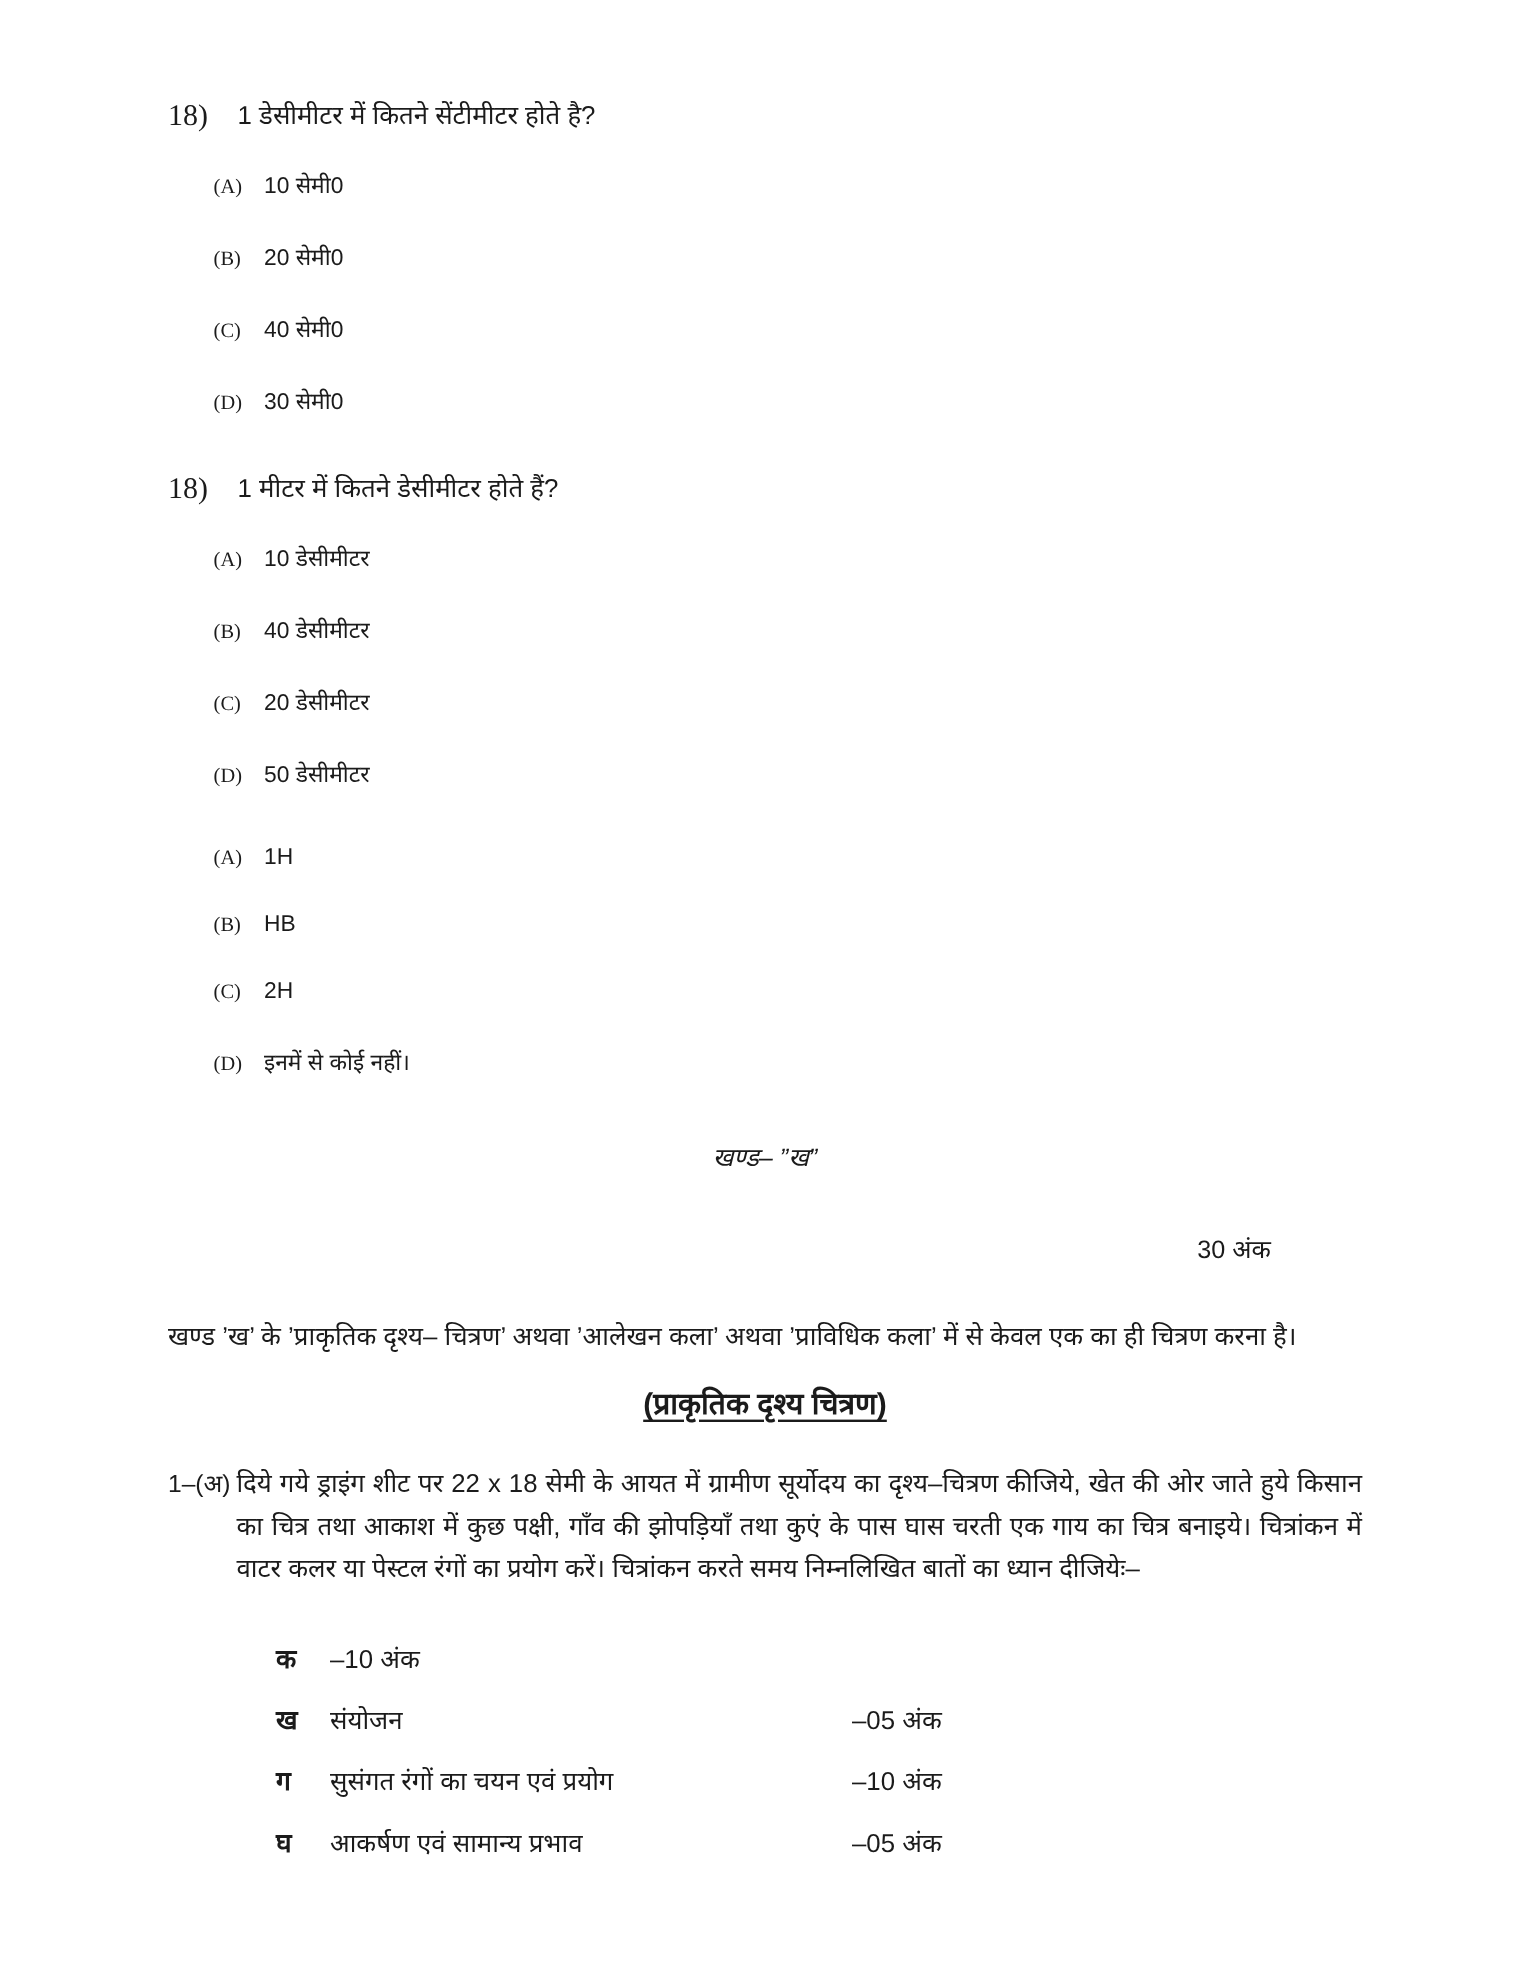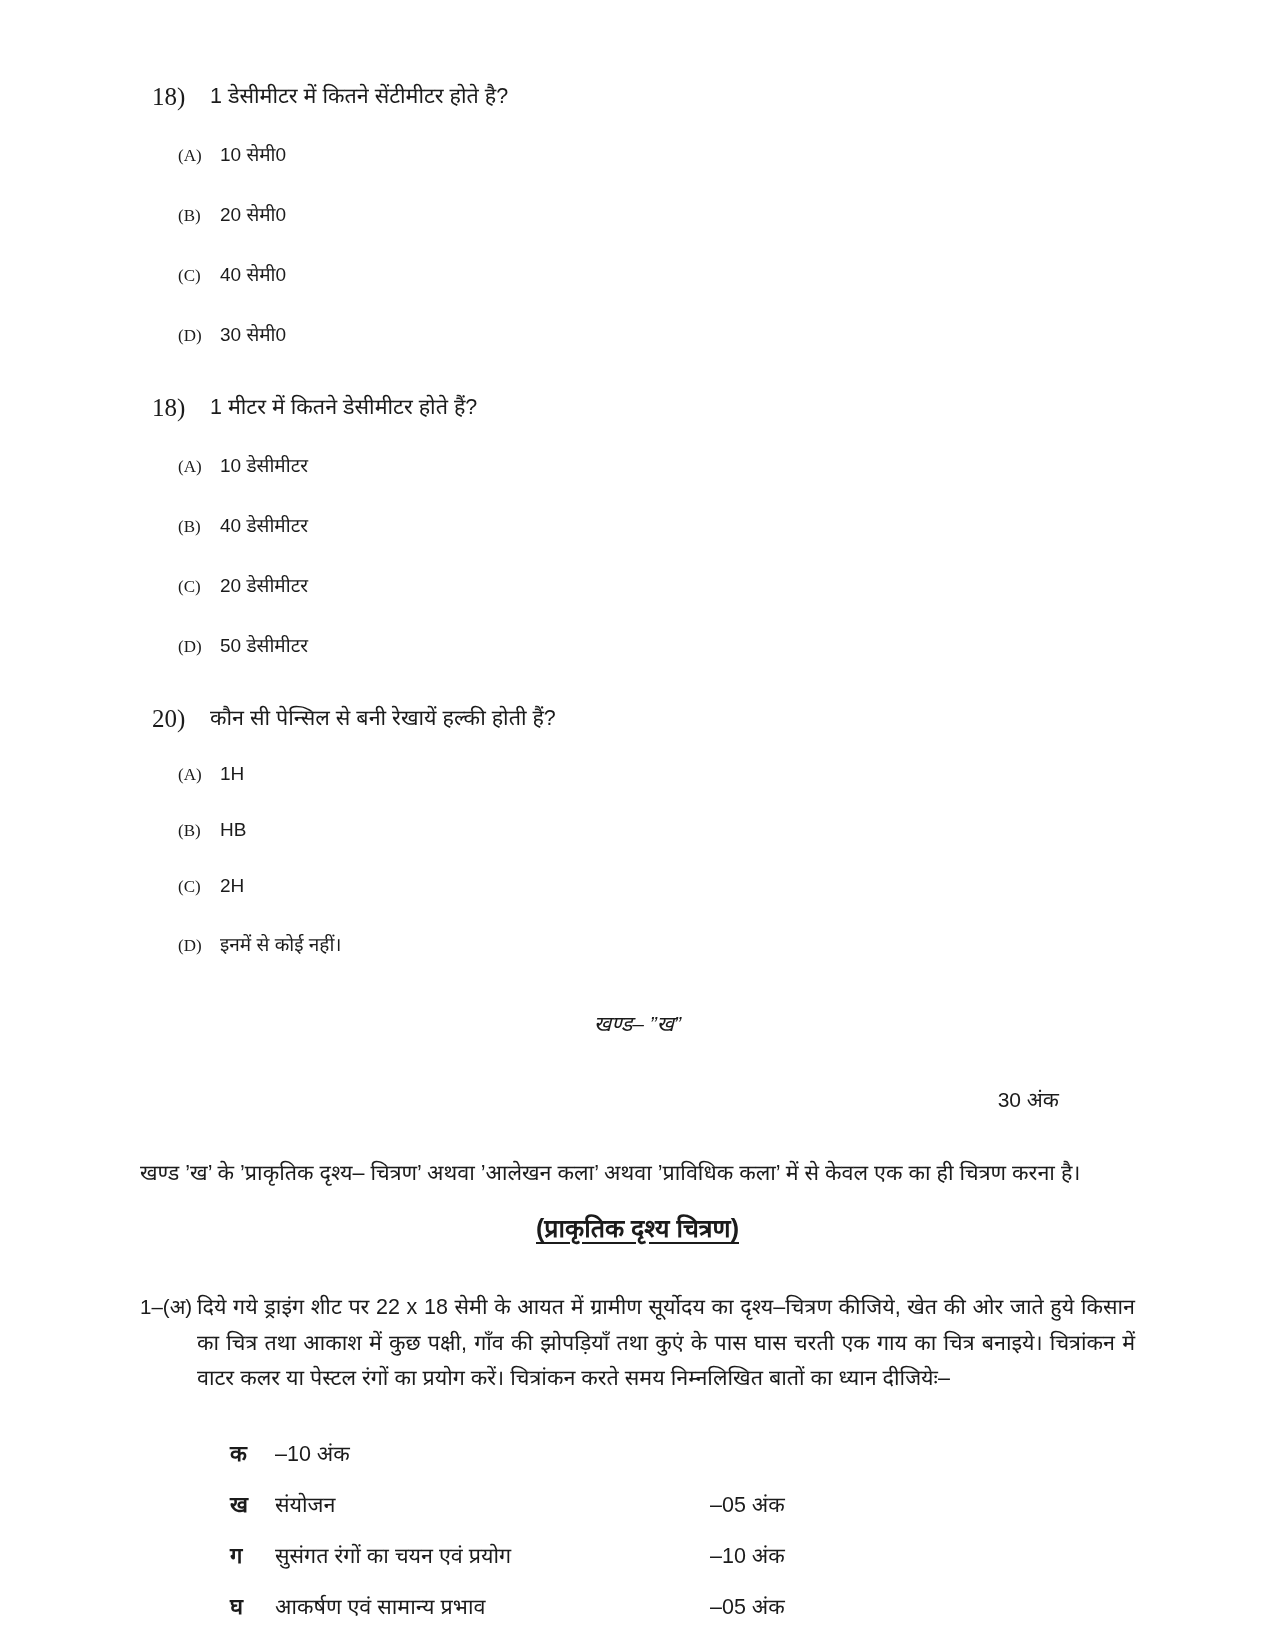--- a/index.html
+++ b/index.html
@@ -7,21 +7,21 @@
   .page {
     width: 1275px;
     min-height: 1651px;
     background: #ffffff;
     color: #1b1b1b;
     font-family: "Liberation Sans", "DejaVu Sans", sans-serif;
     padding: 82px 140px 60px 140px;
     position: relative;
   }
   .question { margin-bottom: 46px; }
-  .q-head { display: flex; align-items: center; margin-left: 12px; }
+  .q-head { display: flex; align-items: center; }
   .q-num {
     width: 58px;
     flex: 0 0 58px;
     font-size: 25px;
     font-family: "Liberation Serif", serif;
   }
   .q-text { font-size: 21.5px; line-height: 1.35; }
   .options { margin-top: 30px; }
   .option { display: flex; align-items: baseline; margin-left: 38px; margin-bottom: 34px; }
   .option:last-child { margin-bottom: 0; }
@@ -52,21 +52,21 @@
     line-height: 1.55;
     text-align: justify;
     margin-bottom: 20px;
   }
   .sub-heading {
     text-align: center;
     font-size: 25px;
     font-weight: bold;
     text-decoration: underline;
     text-underline-offset: 5px;
-    margin-bottom: 46px;
+    margin-bottom: 34px;
   }
   .task { display: flex; align-items: baseline; margin-bottom: 40px; justify-content: flex-end; }
   .task-num {
     width: 57px;
     flex: 0 0 57px;
     font-size: 20.5px;
   }
   .task-text {
     font-size: 21.5px;
     line-height: 1.65;
@@ -133,24 +133,20 @@
         <span class="opt-text">20 डेसीमीटर</span>
       </div>
       <div class="option">
         <span class="opt-label">(D)</span>
         <span class="opt-text">50 डेसीमीटर</span>
       </div>
     </div>
   </div>
 
   <div class="question">
-    <div class="q-head">
-      <span class="q-num">20)</span>
-      <span class="q-text">कौन सी पेन्सिल से बनी रेखायें हल्की होती हैं?</span>
-    </div>
     <div class="options">
       <div class="option">
         <span class="opt-label">(A)</span>
         <span class="opt-text">1H</span>
       </div>
       <div class="option">
         <span class="opt-label">(B)</span>
         <span class="opt-text">HB</span>
       </div>
       <div class="option">

